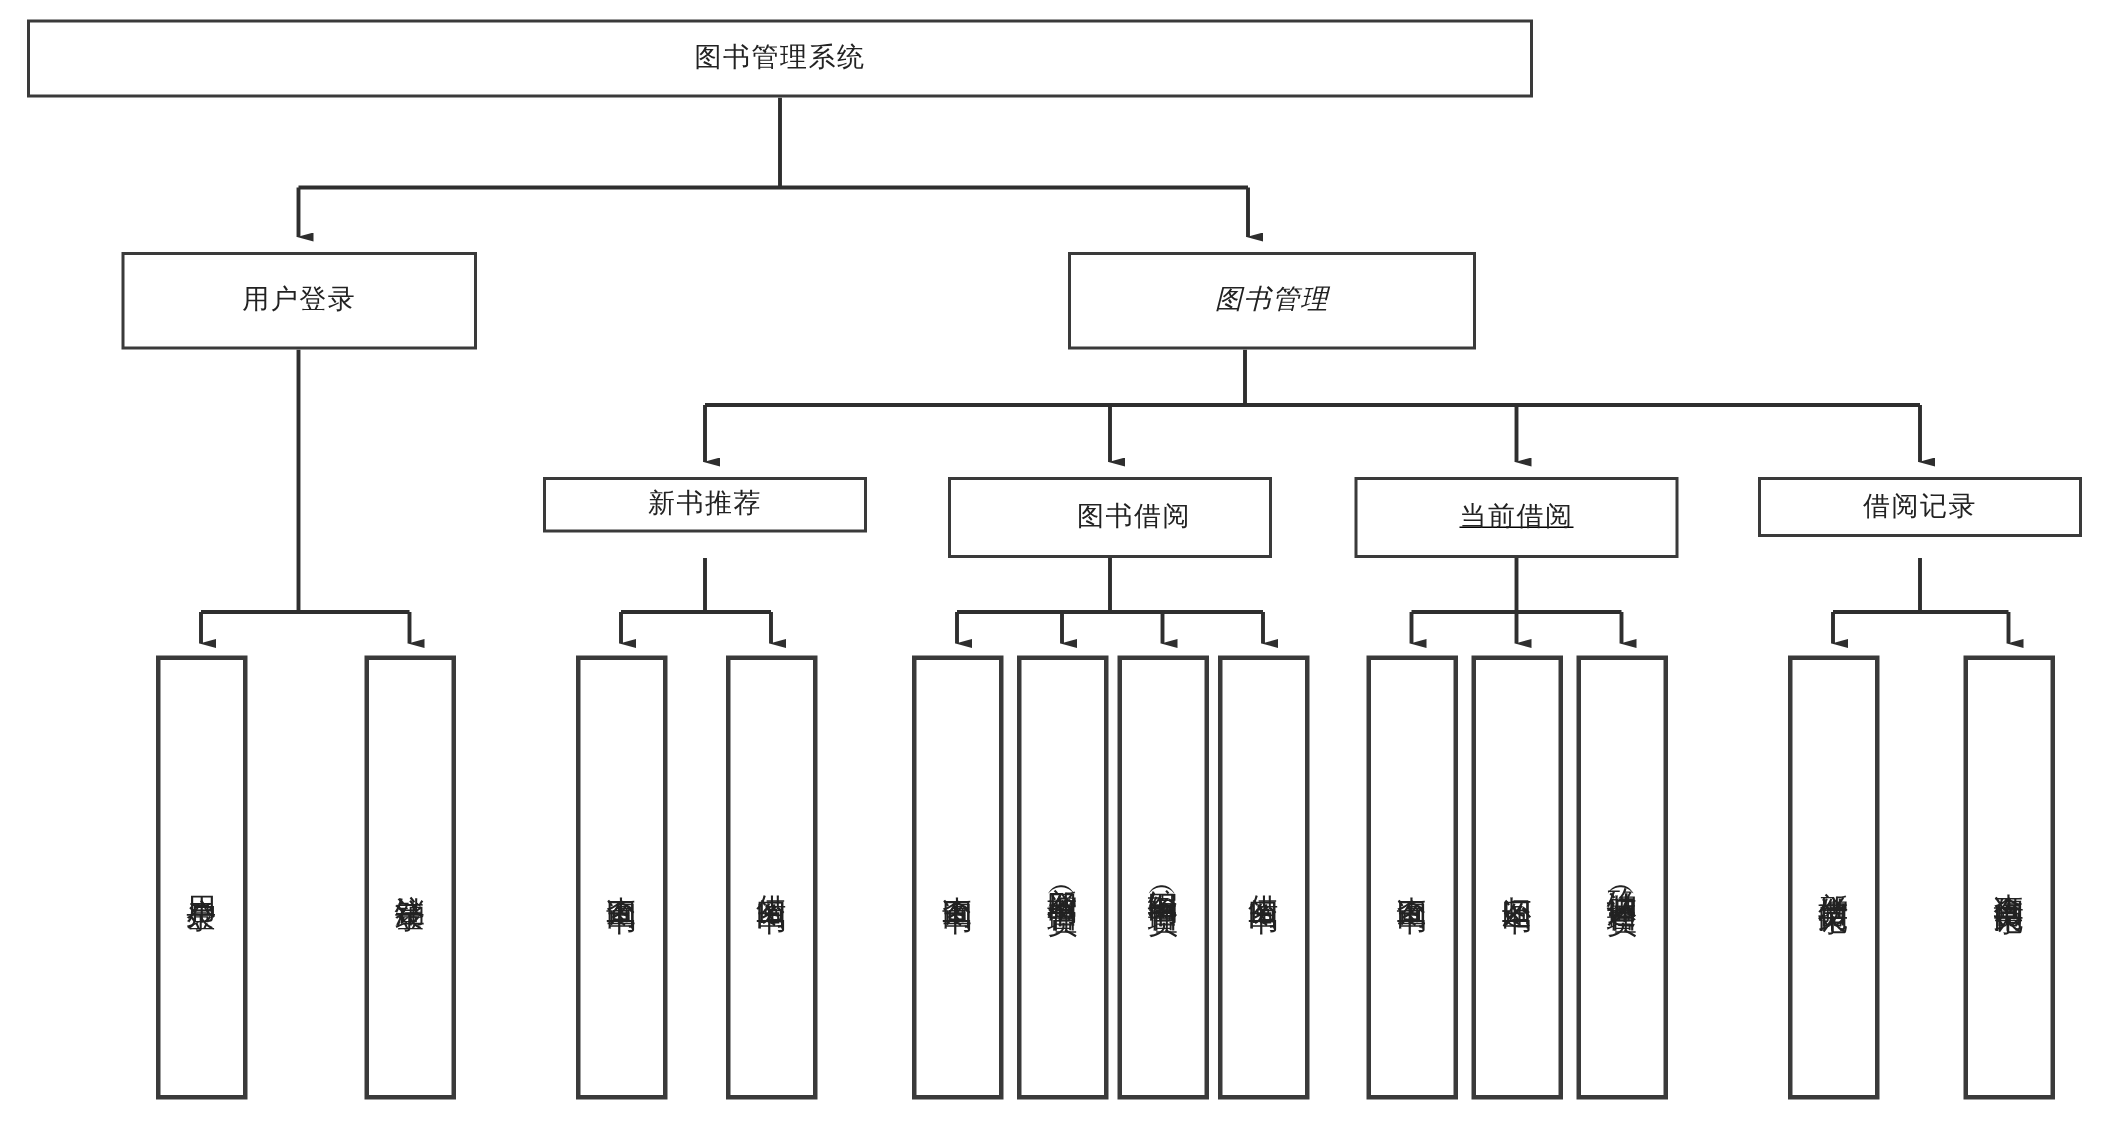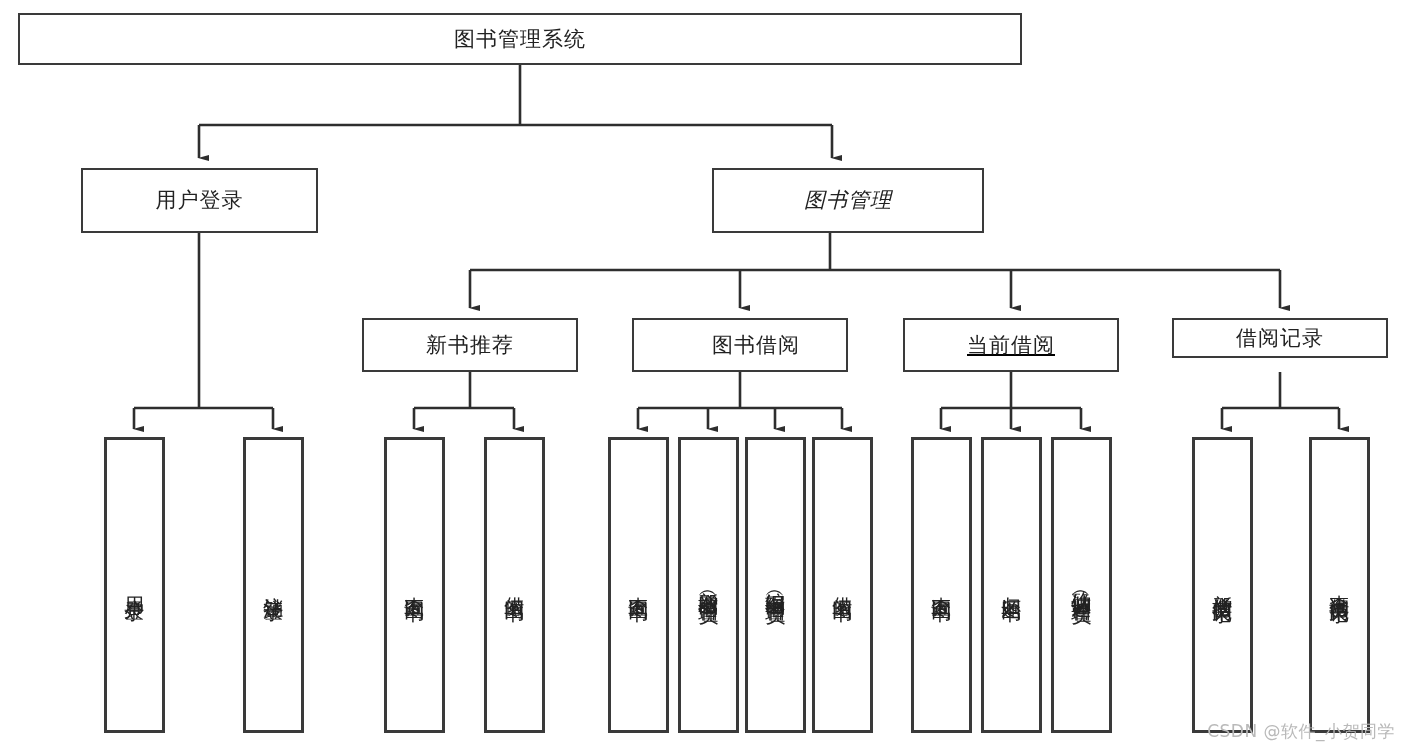--- a/index.html
+++ b/index.html
@@ -1,21 +1,21 @@
 <!DOCTYPE html>
 <html><head>
 <meta charset="utf-8">
 <style>
   html,body{margin:0;padding:0;background:#ffffff;}
   body{font-family:"DejaVu Sans","Liberation Sans",sans-serif;}
   #stage{position:relative;width:1405px;height:747px;background:#ffffff;overflow:hidden;}
   #wires{position:absolute;left:0;top:0;width:1405px;height:747px;}
   .node{position:absolute;box-sizing:border-box;background:#ffffff;border:2.5px solid #3a3a3a;
         display:flex;align-items:center;justify-content:center;}
-  .node .lbl{color:#222222;font-size:21px;line-height:1.15;letter-spacing:1px;white-space:nowrap;}
+  .node .lbl{color:#222222;font-size:18px;line-height:1.15;letter-spacing:1px;white-space:nowrap;}
   .node.leaf{border-width:3px;}
   .node.leaf .lbl{writing-mode:vertical-rl;text-orientation:upright;font-size:20px;
         line-height:1.22;letter-spacing:2px;white-space:normal;text-align:center;}
   #watermark{position:absolute;right:10px;bottom:4px;color:#b9b9b9;font-size:17px;
         letter-spacing:0.5px;white-space:nowrap;}
 </style>
 </head>
 <body>
 
 <div id="stage">
@@ -74,21 +74,21 @@
     <span class="lbl">图书管理系统</span>
   </div>
 
   <div class="node" style="left:81px;top:168px;width:237px;height:65px;">
     <span class="lbl">用户登录</span>
   </div>
   <div class="node" style="left:712px;top:168px;width:272px;height:65px;font-style:italic;">
     <span class="lbl">图书管理</span>
   </div>
 
-  <div class="node" style="left:362px;top:318px;width:216px;height:54px;">
+  <div class="node" style="left:362px;top:318px;width:216px;height:37px;">
     <span class="lbl">新书推荐</span>
   </div>
   <div class="node" style="left:632px;top:318px;width:216px;height:54px;padding-left:32px;">
     <span class="lbl">图书借阅</span>
   </div>
   <div class="node" style="left:903px;top:318px;width:216px;height:54px;text-decoration:underline;">
     <span class="lbl">当前借阅</span>
   </div>
   <div class="node" style="left:1172px;top:318px;width:216px;height:40px;">
     <span class="lbl">借阅记录</span>
@@ -131,15 +131,14 @@
     <span class="lbl">确认归还（管理员）</span>
   </div>
 
   <div class="node leaf" style="left:1192px;top:437px;width:61px;height:296px;">
     <span class="lbl">新增借阅记录</span>
   </div>
   <div class="node leaf" style="left:1309px;top:437px;width:61px;height:296px;">
     <span class="lbl">查询借阅记录</span>
   </div>
 
-  <div id="watermark">CSDN @软件_小贺同学</div>
 
 </div>
 
 </body></html>

